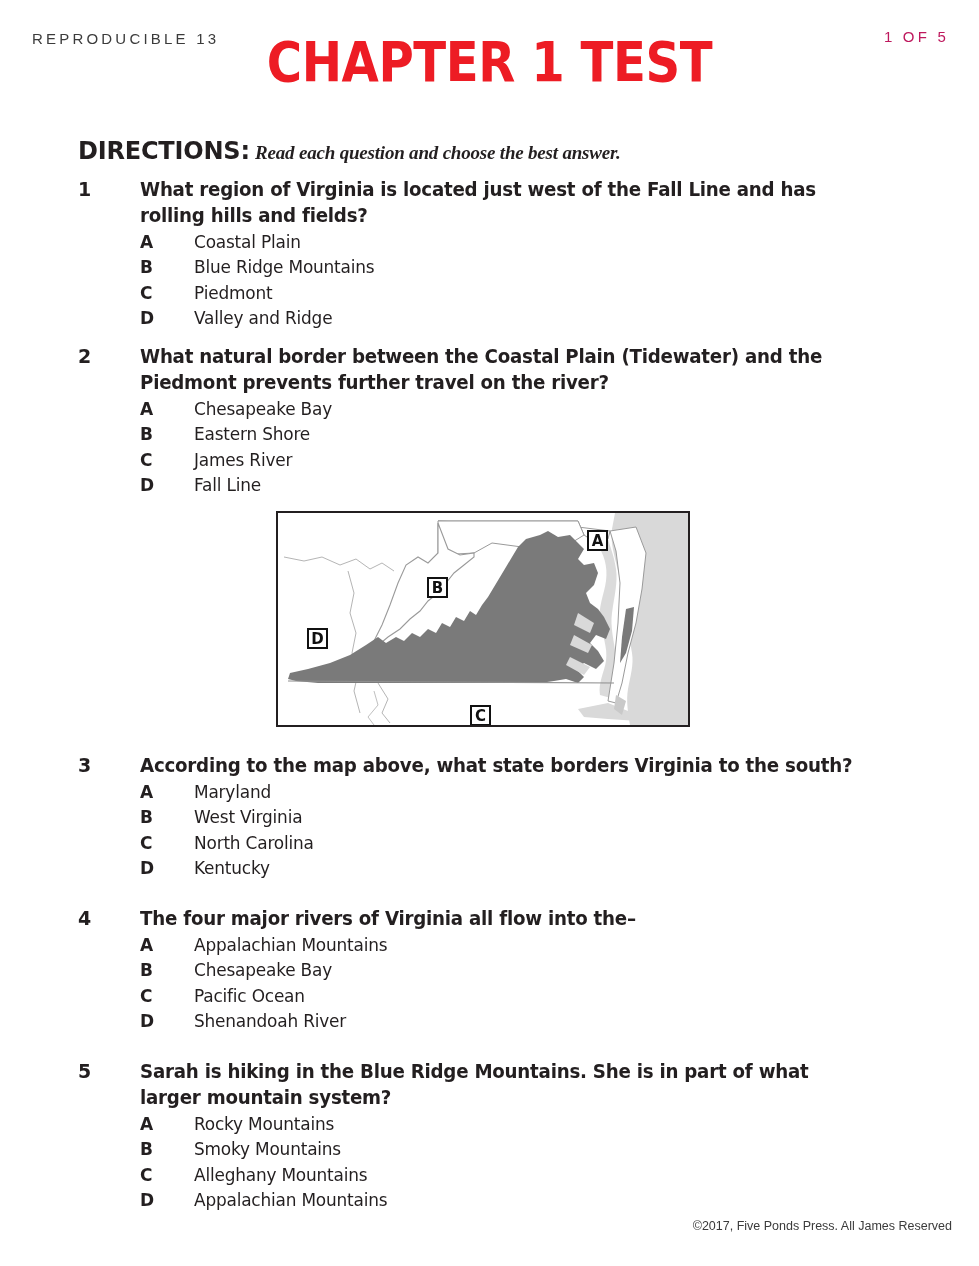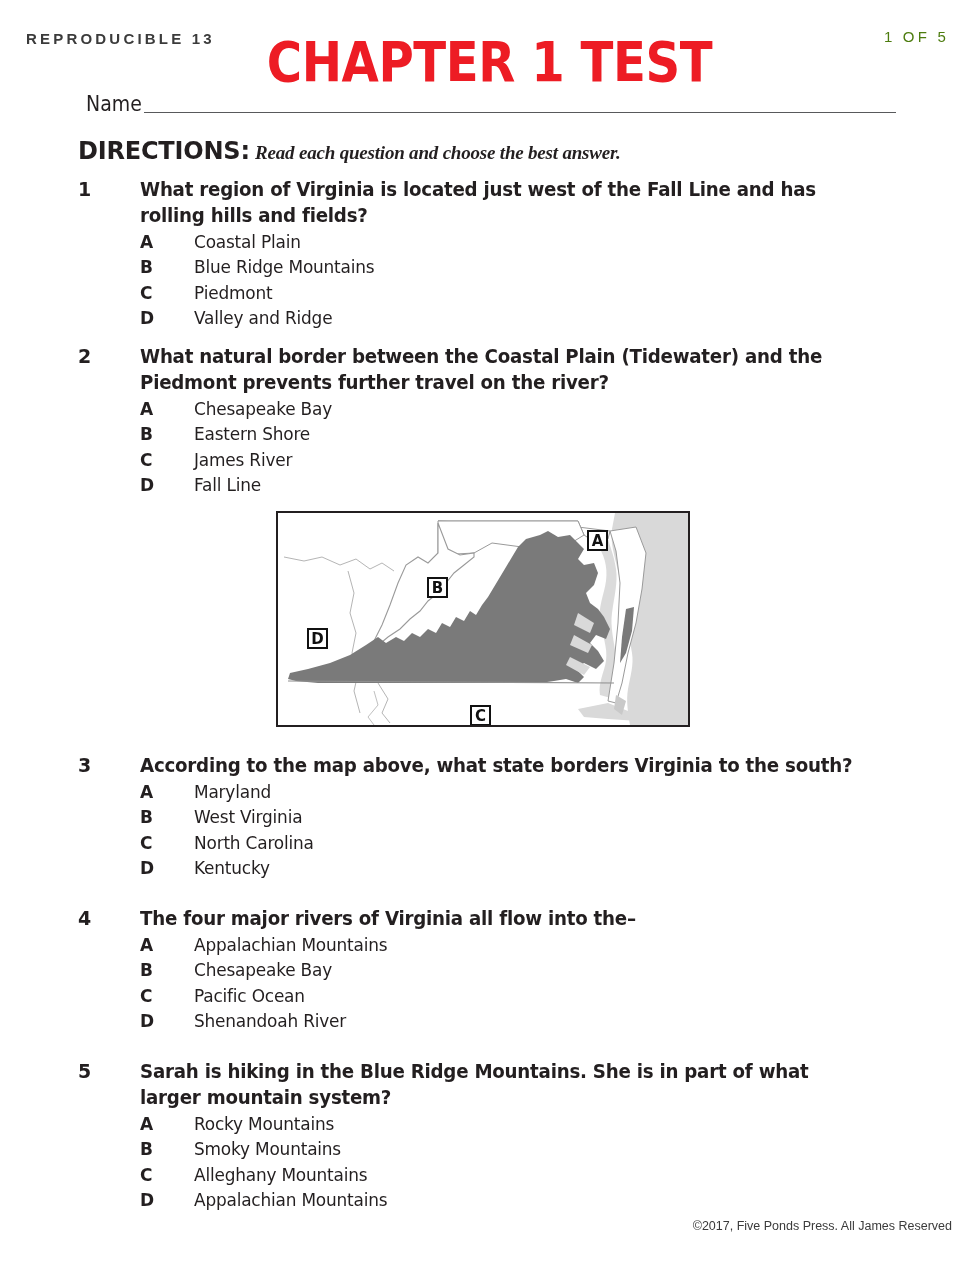--- a/index.html
+++ b/index.html
@@ -19,36 +19,36 @@
   
   .header {
     position: absolute;
     top: 0;
     left: 0;
     width: 979px;
     height: 130px;
   }
   .repro-label {
     position: absolute;
-    left: 26px;
+    left: 32px;
     top: 30px;
     font-size: 15px;
     letter-spacing: 3.2px;
     color: #3b3b3b;
     font-family: "Liberation Sans", sans-serif;
-    font-weight: 700;
+    font-weight: 400;
     white-space: nowrap;
   }
   .page-of {
     position: absolute;
     right: 30px;
     top: 28px;
     font-size: 15px;
     letter-spacing: 3.2px;
-    color: #4d7c0f;
+    color: #be185d;
     font-weight: 400;
     white-space: nowrap;
   }
   .main-title {
     position: absolute;
     left: 0;
     top: 34px;
     width: 979px;
     text-align: center;
     color: #ED1C24;
@@ -211,24 +211,20 @@
     white-space: nowrap;
   }
 </style>
 </head>
 <body>
 
 <div class="header">
   <div class="repro-label">REPRODUCIBLE 13</div>
   <div class="page-of">1 OF 5</div>
   <div class="main-title">CHAPTER 1 TEST</div>
-  <div class="name-row">
-    <span class="name-label">Name</span>
-    <span class="name-rule"></span>
-  </div>
 </div>
 
 <div class="directions">
   <span class="dir-bold">DIRECTIONS</span><span class="dir-bold">:</span>
   <span class="dir-italic">Read each question and choose the best answer.</span>
 </div>
 
 <div class="question-block" id="q1" style="top:176px;">
   <div class="q-row">
     <div class="q-num">1</div>

